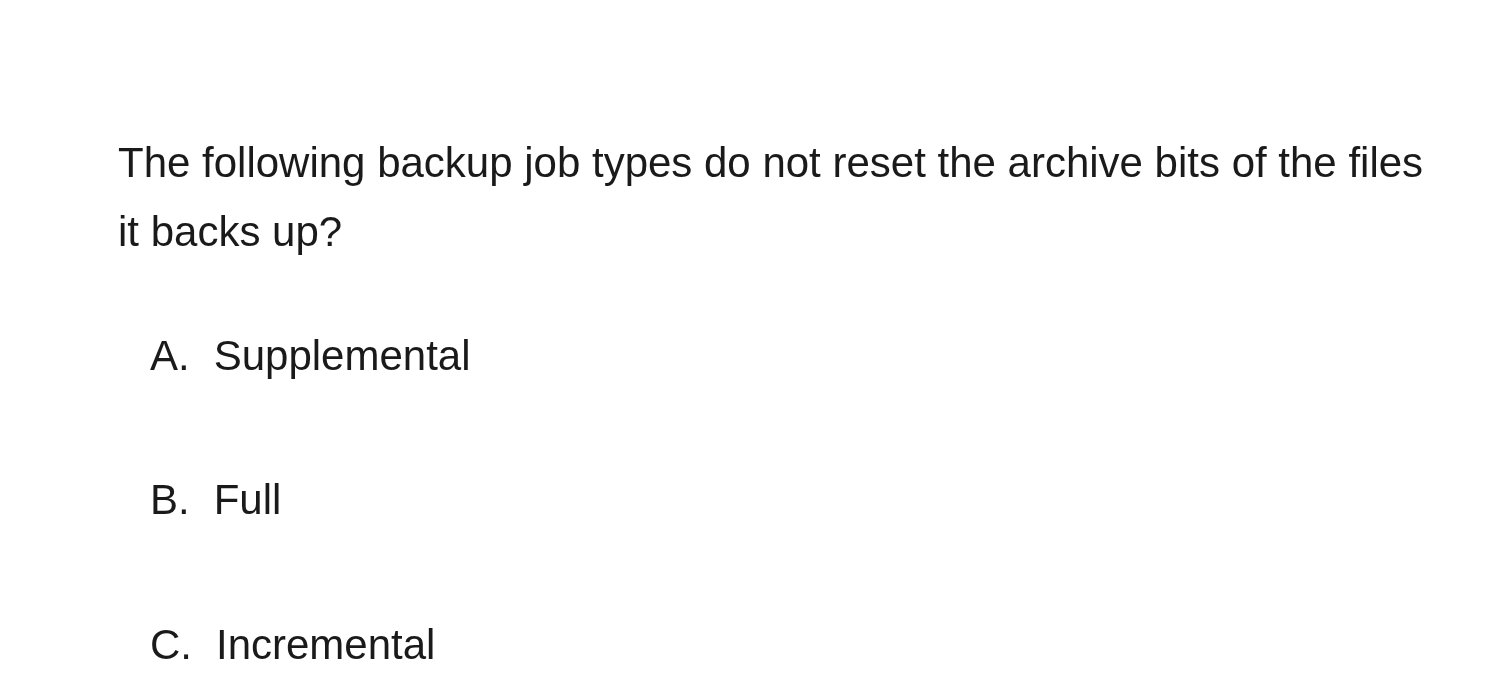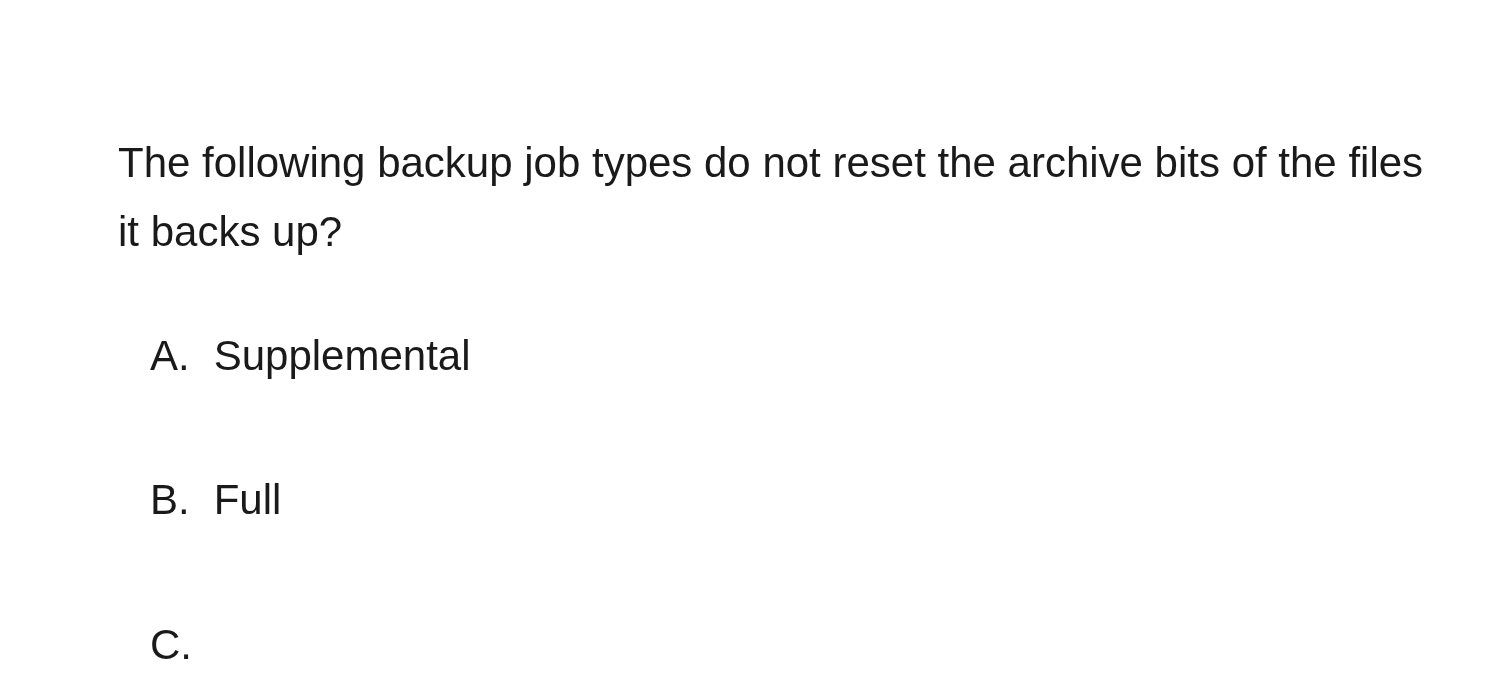--- a/index.html
+++ b/index.html
@@ -46,17 +46,18 @@
   <div class="option">
     <span class="option-letter">A.</span>
     <span>Supplemental</span>
   </div>
   <div class="option">
     <span class="option-letter">B.</span>
     <span>Full</span>
   </div>
   <div class="option">
     <span class="option-letter">C.</span>
+    <span>Incremental</span>
   </div>
   <div class="option">
     <span class="option-letter">D.</span>
   </div>
 </div>
 
 </body></html>

